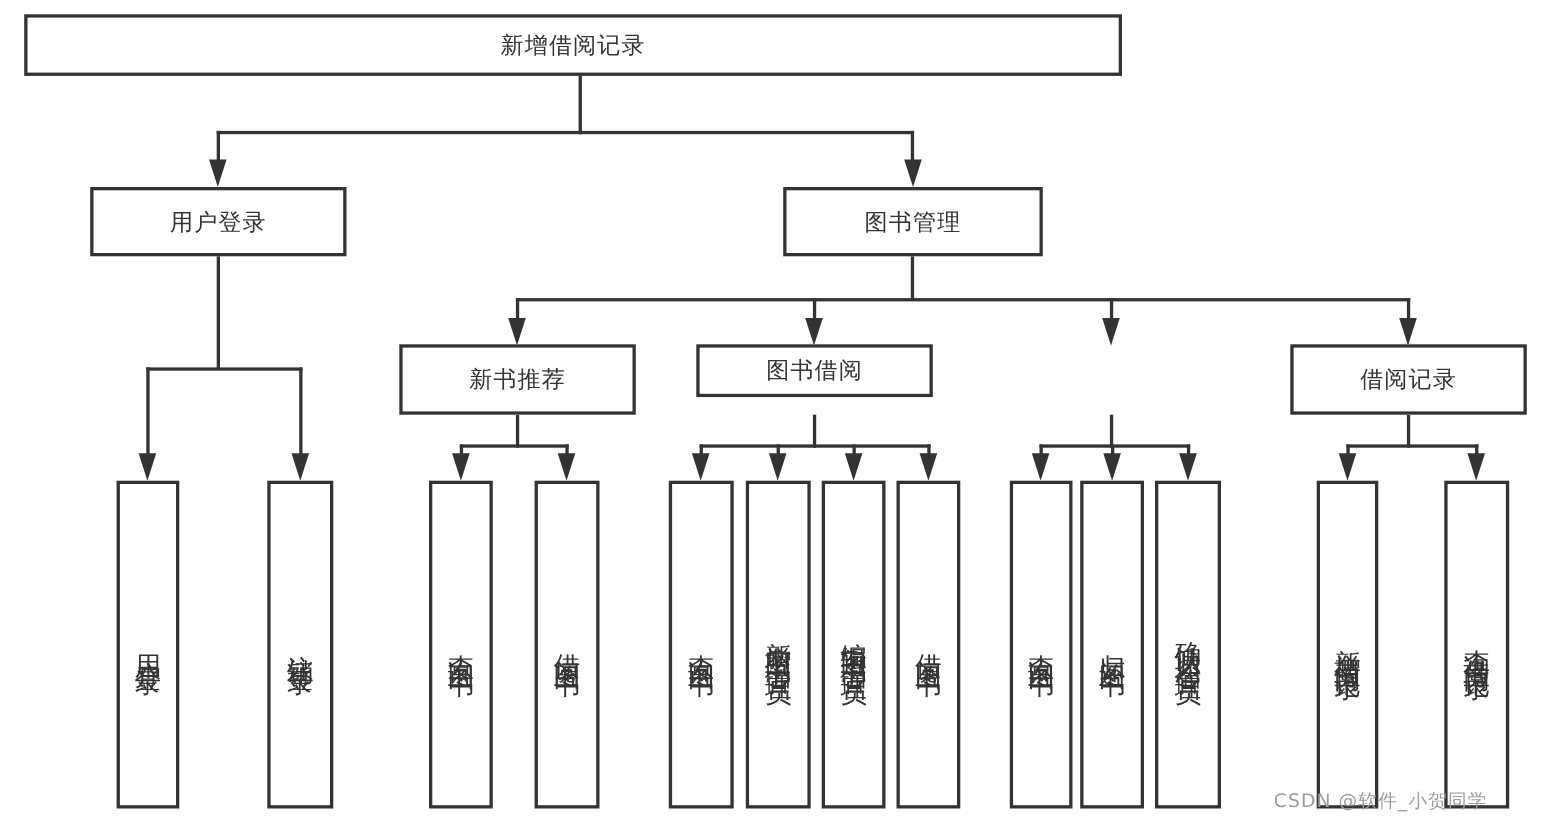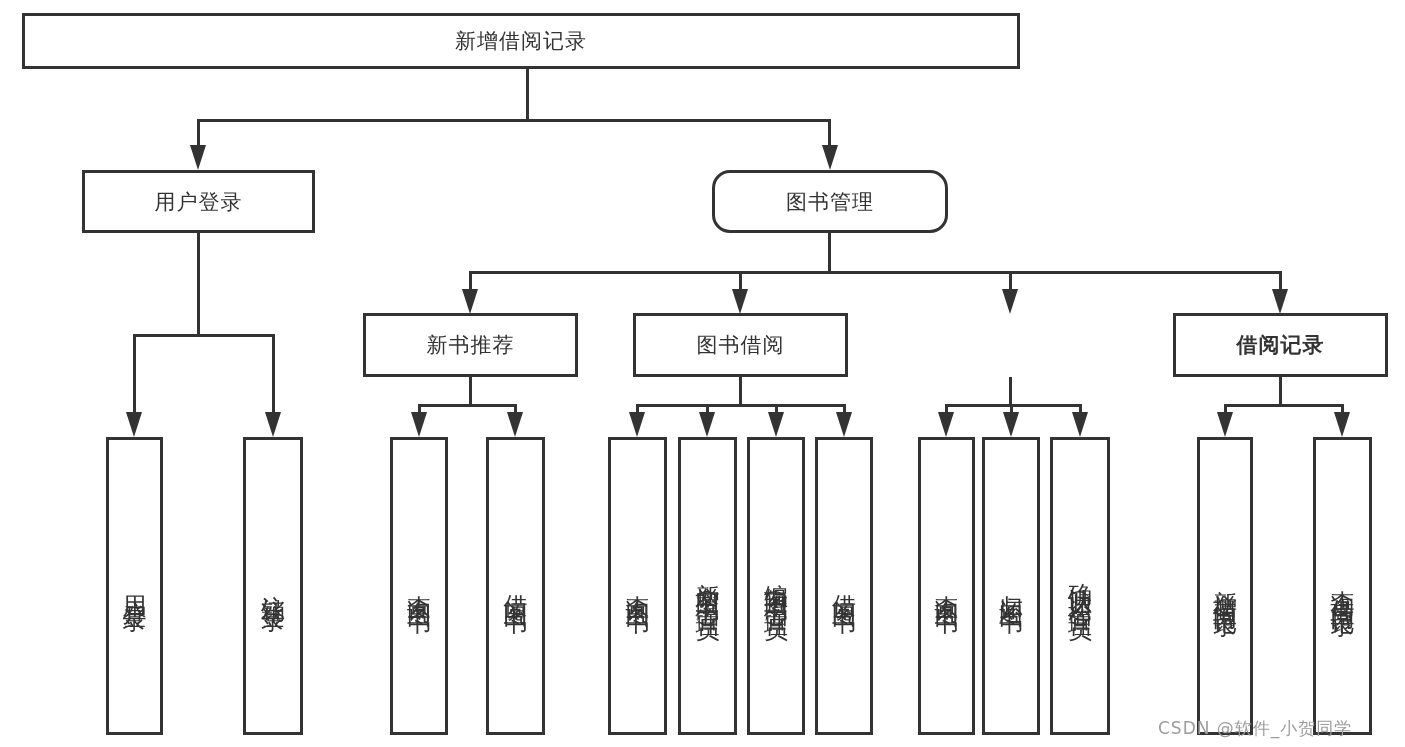--- a/index.html
+++ b/index.html
@@ -78,21 +78,21 @@
   <div class="line" style="left:526px;top:68px;width:3px;height:54px;"></div>
   <div class="line" style="left:197px;top:119px;width:634px;height:3px;"></div>
   <div class="line" style="left:197px;top:119px;width:3px;height:28px;"></div>
   <div class="arrow" style="left:190px;top:145px;"></div>
   <div class="line" style="left:828px;top:119px;width:3px;height:28px;"></div>
   <div class="arrow" style="left:822px;top:145px;"></div>
 
   <div class="box" style="left:82px;top:170px;width:233px;height:63px;">
     <span>用户登录</span>
   </div>
-  <div class="box" style="left:712px;top:170px;width:236px;height:63px;border-radius:18px;">
+  <div class="box" style="left:712px;top:170px;width:236px;height:63px;">
     <span>图书管理</span>
   </div>
 
   <div class="line" style="left:197px;top:232px;width:3px;height:104px;"></div>
   <div class="line" style="left:133px;top:334px;width:142px;height:3px;"></div>
   <div class="line" style="left:133px;top:334px;width:3px;height:79px;"></div>
   <div class="arrow" style="left:126px;top:412px;"></div>
   <div class="line" style="left:272px;top:334px;width:3px;height:79px;"></div>
   <div class="arrow" style="left:265px;top:412px;"></div>
 
@@ -103,24 +103,24 @@
   <div class="line" style="left:739px;top:271px;width:3px;height:20px;"></div>
   <div class="arrow" style="left:732px;top:289px;"></div>
   <div class="line" style="left:1009px;top:271px;width:3px;height:20px;"></div>
   <div class="arrow" style="left:1002px;top:289px;"></div>
   <div class="line" style="left:1279px;top:271px;width:3px;height:20px;"></div>
   <div class="arrow" style="left:1272px;top:289px;"></div>
 
   <div class="box" style="left:363px;top:313px;width:215px;height:64px;">
     <span>新书推荐</span>
   </div>
-  <div class="box" style="left:633px;top:313px;width:215px;height:64px;">
+  <div class="box" style="left:633px;top:313px;width:215px;height:48px;">
     <span>图书借阅</span>
   </div>
-  <div class="box" style="left:1173px;top:313px;width:215px;height:64px;font-weight:bold;">
+  <div class="box" style="left:1173px;top:313px;width:215px;height:64px;">
     <span>借阅记录</span>
   </div>
 
   <div class="line" style="left:469px;top:377px;width:3px;height:30px;"></div>
   <div class="line" style="left:418px;top:404px;width:99px;height:3px;"></div>
   <div class="line" style="left:418px;top:404px;width:3px;height:12px;"></div>
   <div class="arrow" style="left:411px;top:412px;"></div>
   <div class="line" style="left:514px;top:404px;width:3px;height:12px;"></div>
   <div class="arrow" style="left:507px;top:412px;"></div>
 

